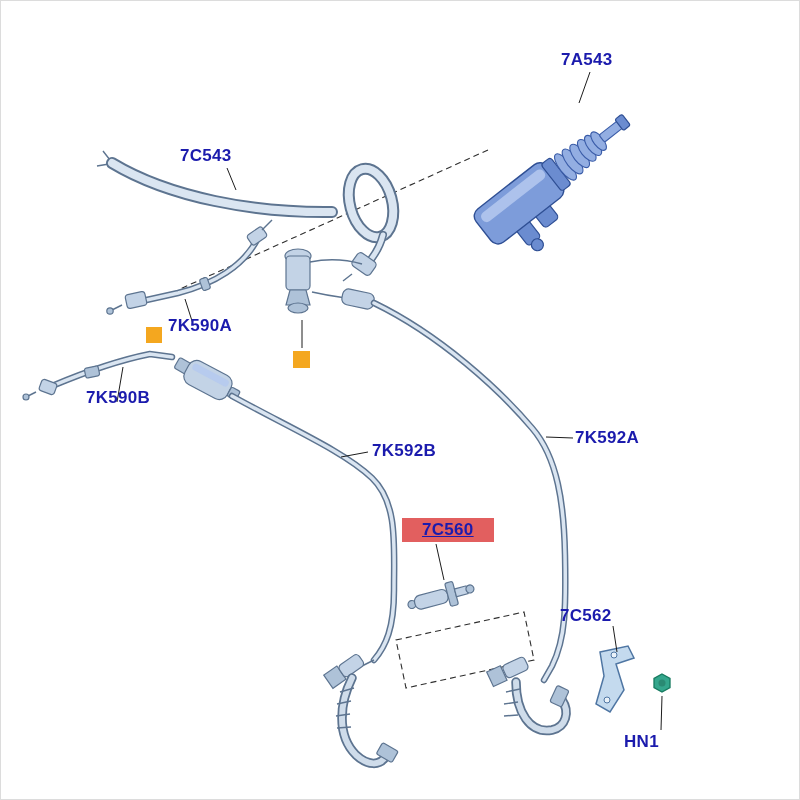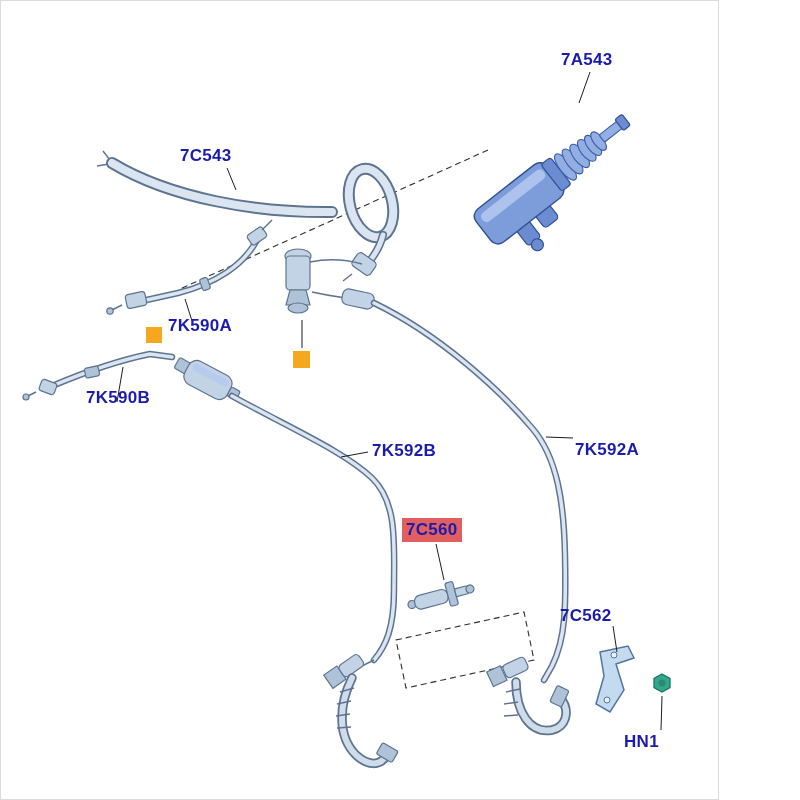--- a/index.html
+++ b/index.html
@@ -1,23 +1,23 @@
 <!DOCTYPE html>
 <html style="--label: #1b1bad; --highlight: #e25f5f; --marker: #f4a71f;"><head>
 <meta charset="utf-8">
 <style>
   * { margin:0; padding:0; box-sizing:border-box; }
   body { background:#ffffff; font-family:"Liberation Sans", sans-serif; }
-  .canvas { position:relative; width:719px; height:800px; background:#ffffff;
+  .canvas { position:relative; width:800px; height:800px; background:#ffffff;
             box-shadow: inset 0 0 0 1px #dcdcdc; overflow:hidden; }
   .canvas > svg { position:absolute; left:0; top:0; }
 
   .part-label { position:absolute; font-weight:bold; font-size:17px;
                 color:var(--label,#1b1bad); letter-spacing:.3px; white-space:nowrap; }
-  .part-label.highlighted { background:var(--highlight,#e25f5f); padding:2px 4px; }
+  .part-label.highlighted { background:var(--highlight,#e25f5f); padding:2px 20px;text-decoration:underline; }
   .marker { position:absolute; width:16px; height:16px; background:var(--marker,#f4a71f); }
 
   
   .dash   { stroke:#2e2e2e; stroke-width:1.1; fill:none; stroke-dasharray:6 4; }
   .leader { stroke:#1c1c1c; stroke-width:1; fill:none; }
   .tubeO  { stroke:#5d7490; fill:none; stroke-linecap:round; }
   .tubeI  { stroke:#dae5f1; fill:none; stroke-linecap:round; }
   .hoseI  { stroke:#cfdcea; fill:none; stroke-linecap:round; }
   .fit    { fill:#c3d3e6; stroke:#5d7490; stroke-width:1.2; }
   .fitD   { fill:#aec2d8; stroke:#5d7490; stroke-width:1.2; }
@@ -192,21 +192,21 @@
       <path d="M661,730 L662,696" class="leader"></path>
       <path d="M302,348 L302,320" class="leader"></path>
     </g>
   </svg>
 
   <div class="part-label" style="left:561px; top:50px">7A543</div>
   <div class="part-label" style="left:180px; top:146px">7C543</div>
   <div class="part-label" style="left:168px; top:316px">7K590A</div>
   <div class="part-label" style="left:86px;  top:388px">7K590B</div>
   <div class="part-label" style="left:372px; top:441px">7K592B</div>
-  <div class="part-label" style="left:575px; top:440px">7K592A</div>
+  <div class="part-label" style="left:575px; top:428px">7K592A</div>
   <div class="part-label highlighted" style="left:402px; top:518px">7C560</div>
   <div class="part-label" style="left:560px; top:606px">7C562</div>
   <div class="part-label" style="left:624px; top:732px">HN1</div>
 
   <div class="marker" style="left:146px; top:327px"></div>
   <div class="marker" style="left:293px; top:351px; width:17px; height:17px"></div>
 
 </div>
 
 </body></html>

